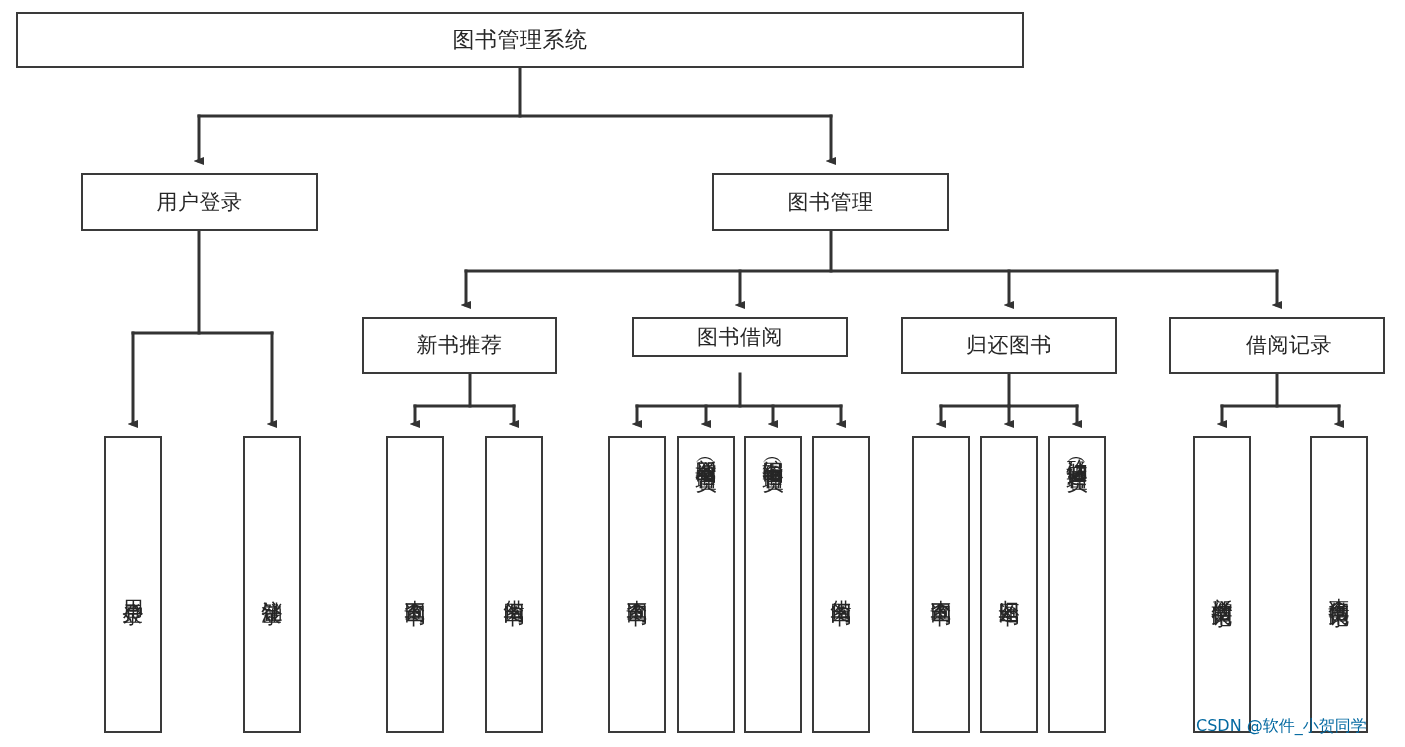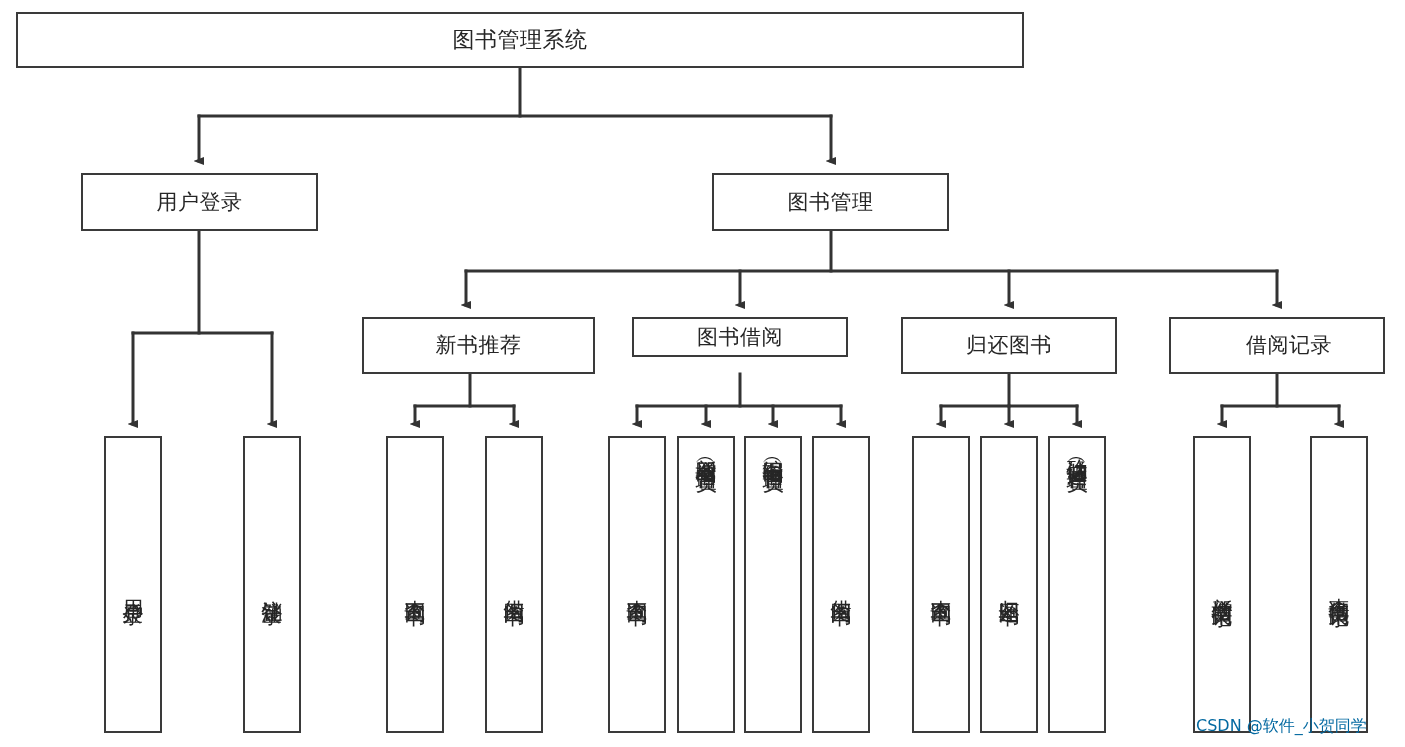--- a/index.html
+++ b/index.html
@@ -136,21 +136,21 @@
     <span class="node-label">图书管理系统</span>
   </div>
 
   <div class="node horizontal" style="left:81px; top:173px; width:237px; height:58px;">
     <span class="node-label">用户登录</span>
   </div>
   <div class="node horizontal" style="left:712px; top:173px; width:237px; height:58px;">
     <span class="node-label">图书管理</span>
   </div>
 
-  <div class="node horizontal" style="left:362px; top:317px; width:233px; height:57px;">
+  <div class="node horizontal" style="left:362px; top:317px; width:195px; height:57px;">
     <span class="node-label">新书推荐</span>
   </div>
   <div class="node horizontal" style="left:632px; top:317px; width:216px; height:40px;">
     <span class="node-label">图书借阅</span>
   </div>
   <div class="node horizontal" style="left:901px; top:317px; width:216px; height:57px;">
     <span class="node-label">归还图书</span>
   </div>
   <div class="node horizontal" style="left:1169px; top:317px; width:216px; height:57px;padding-left:24px;">
     <span class="node-label">借阅记录</span>

